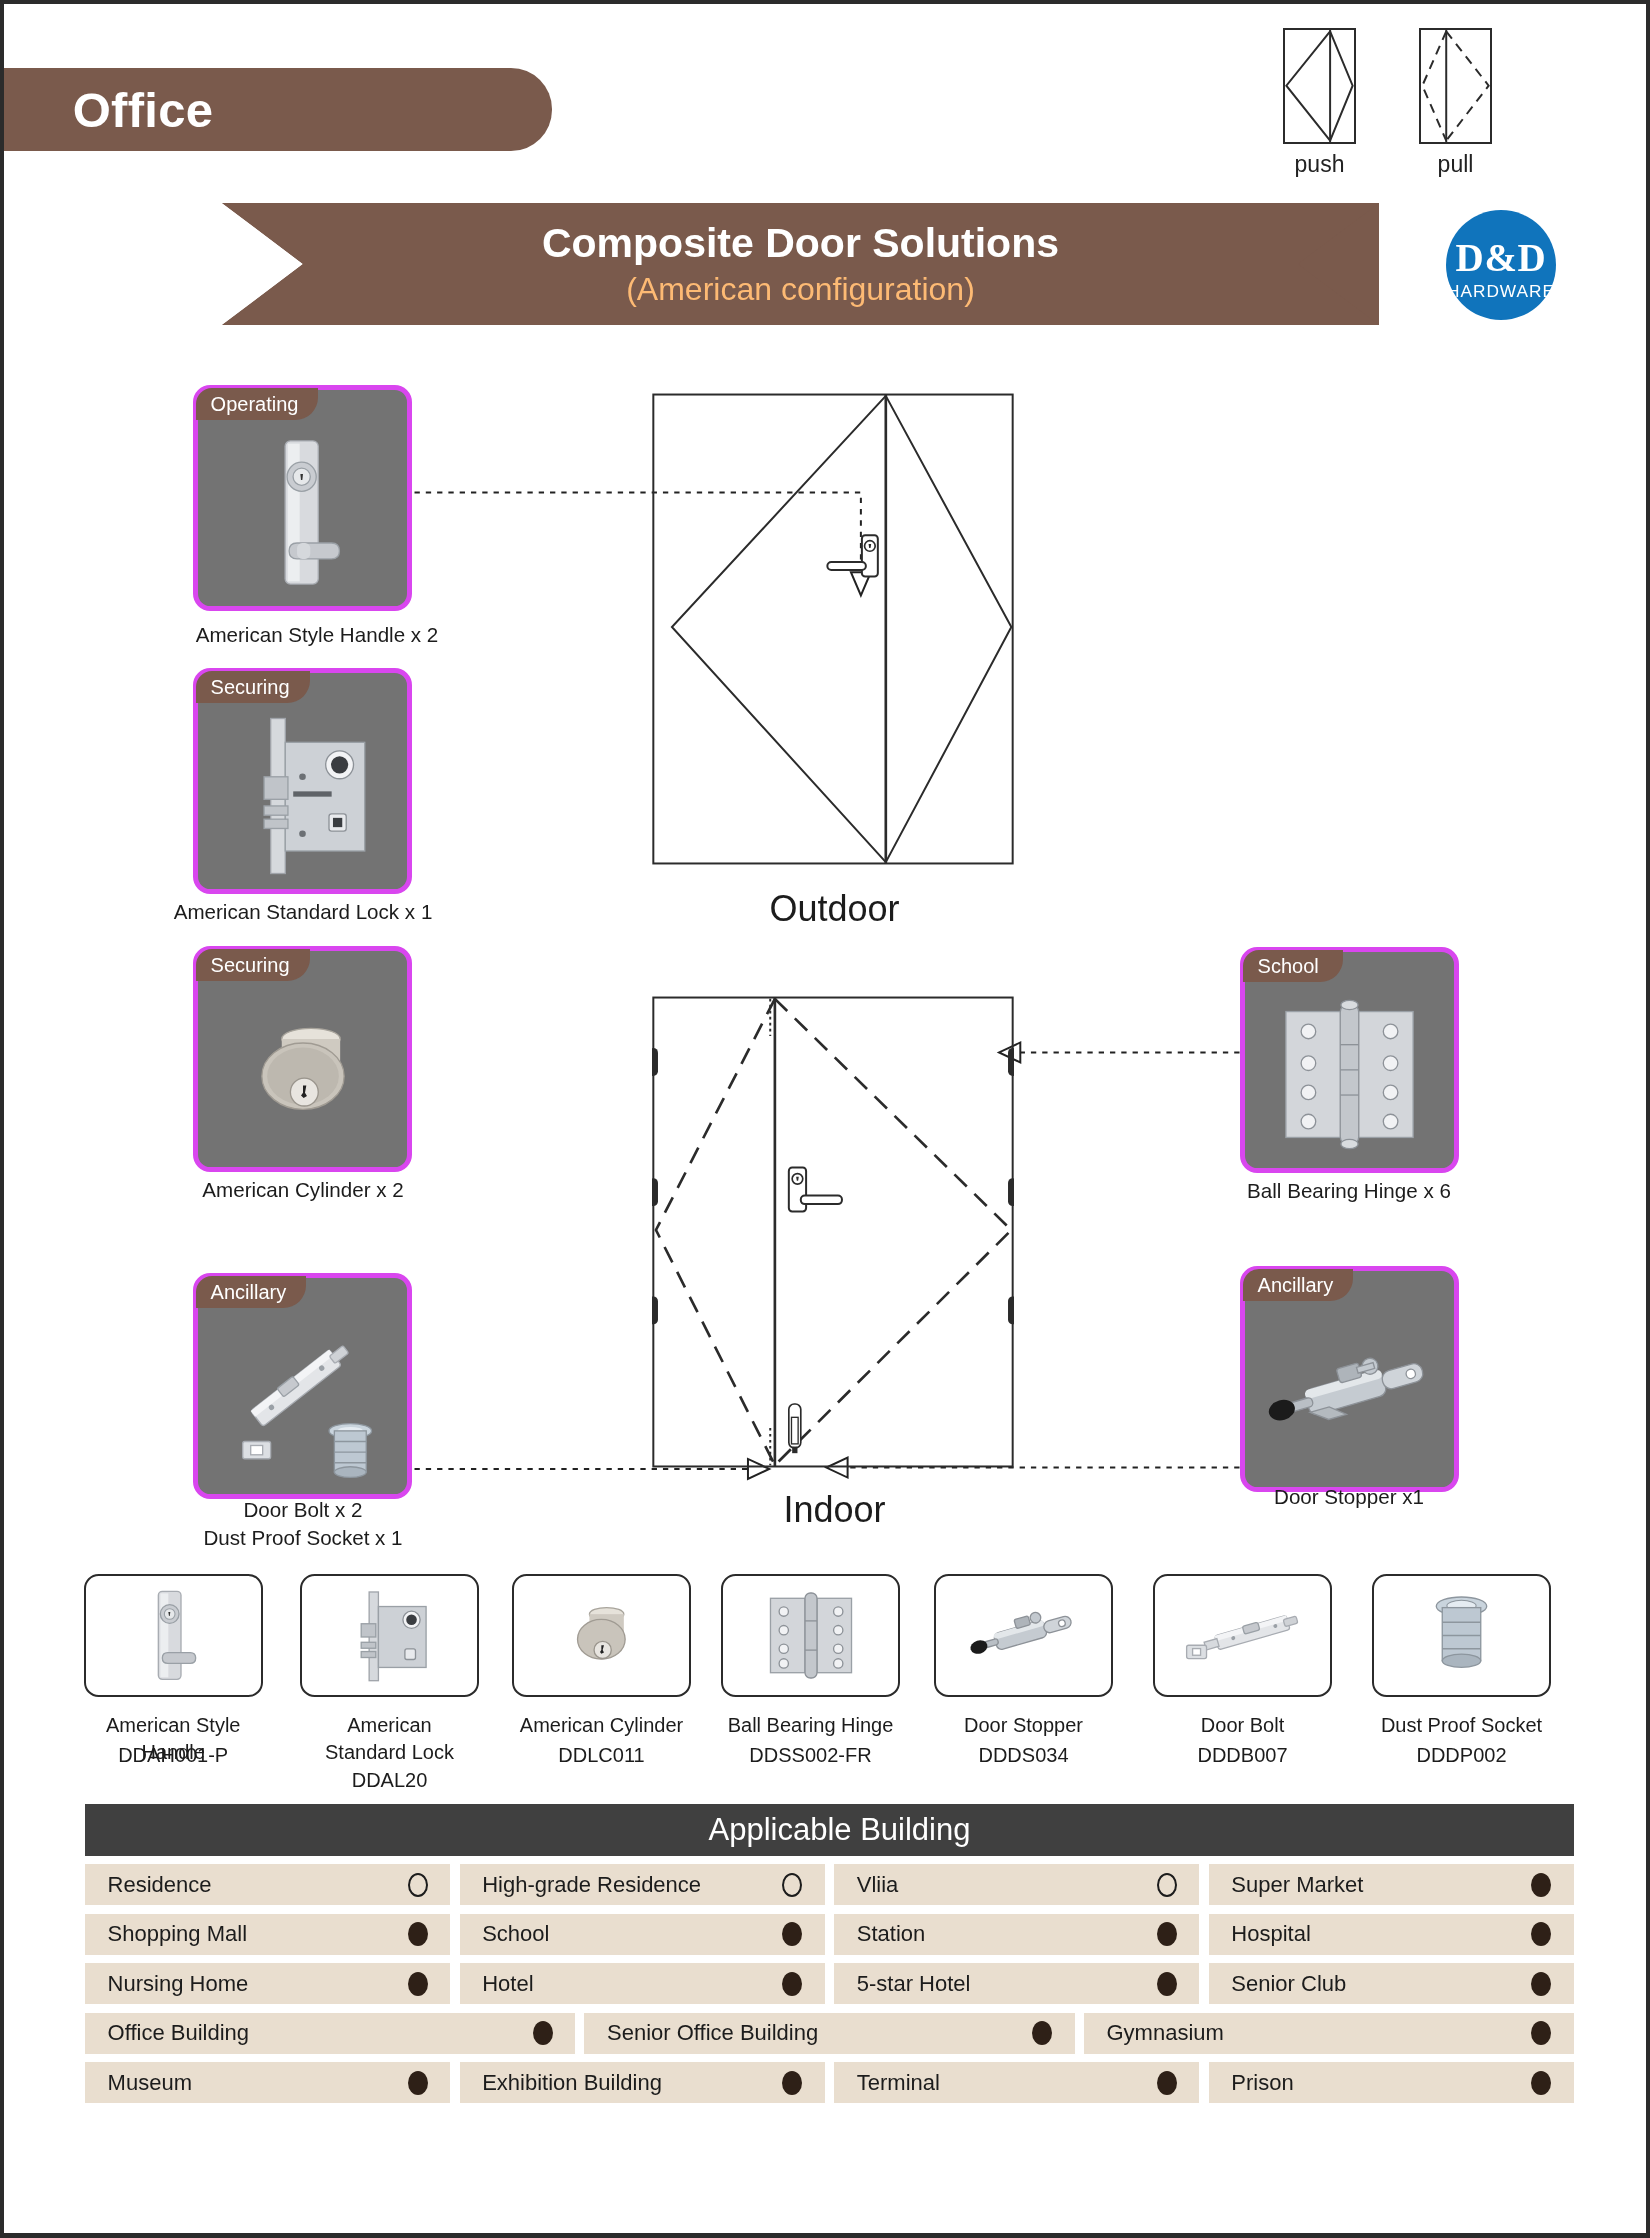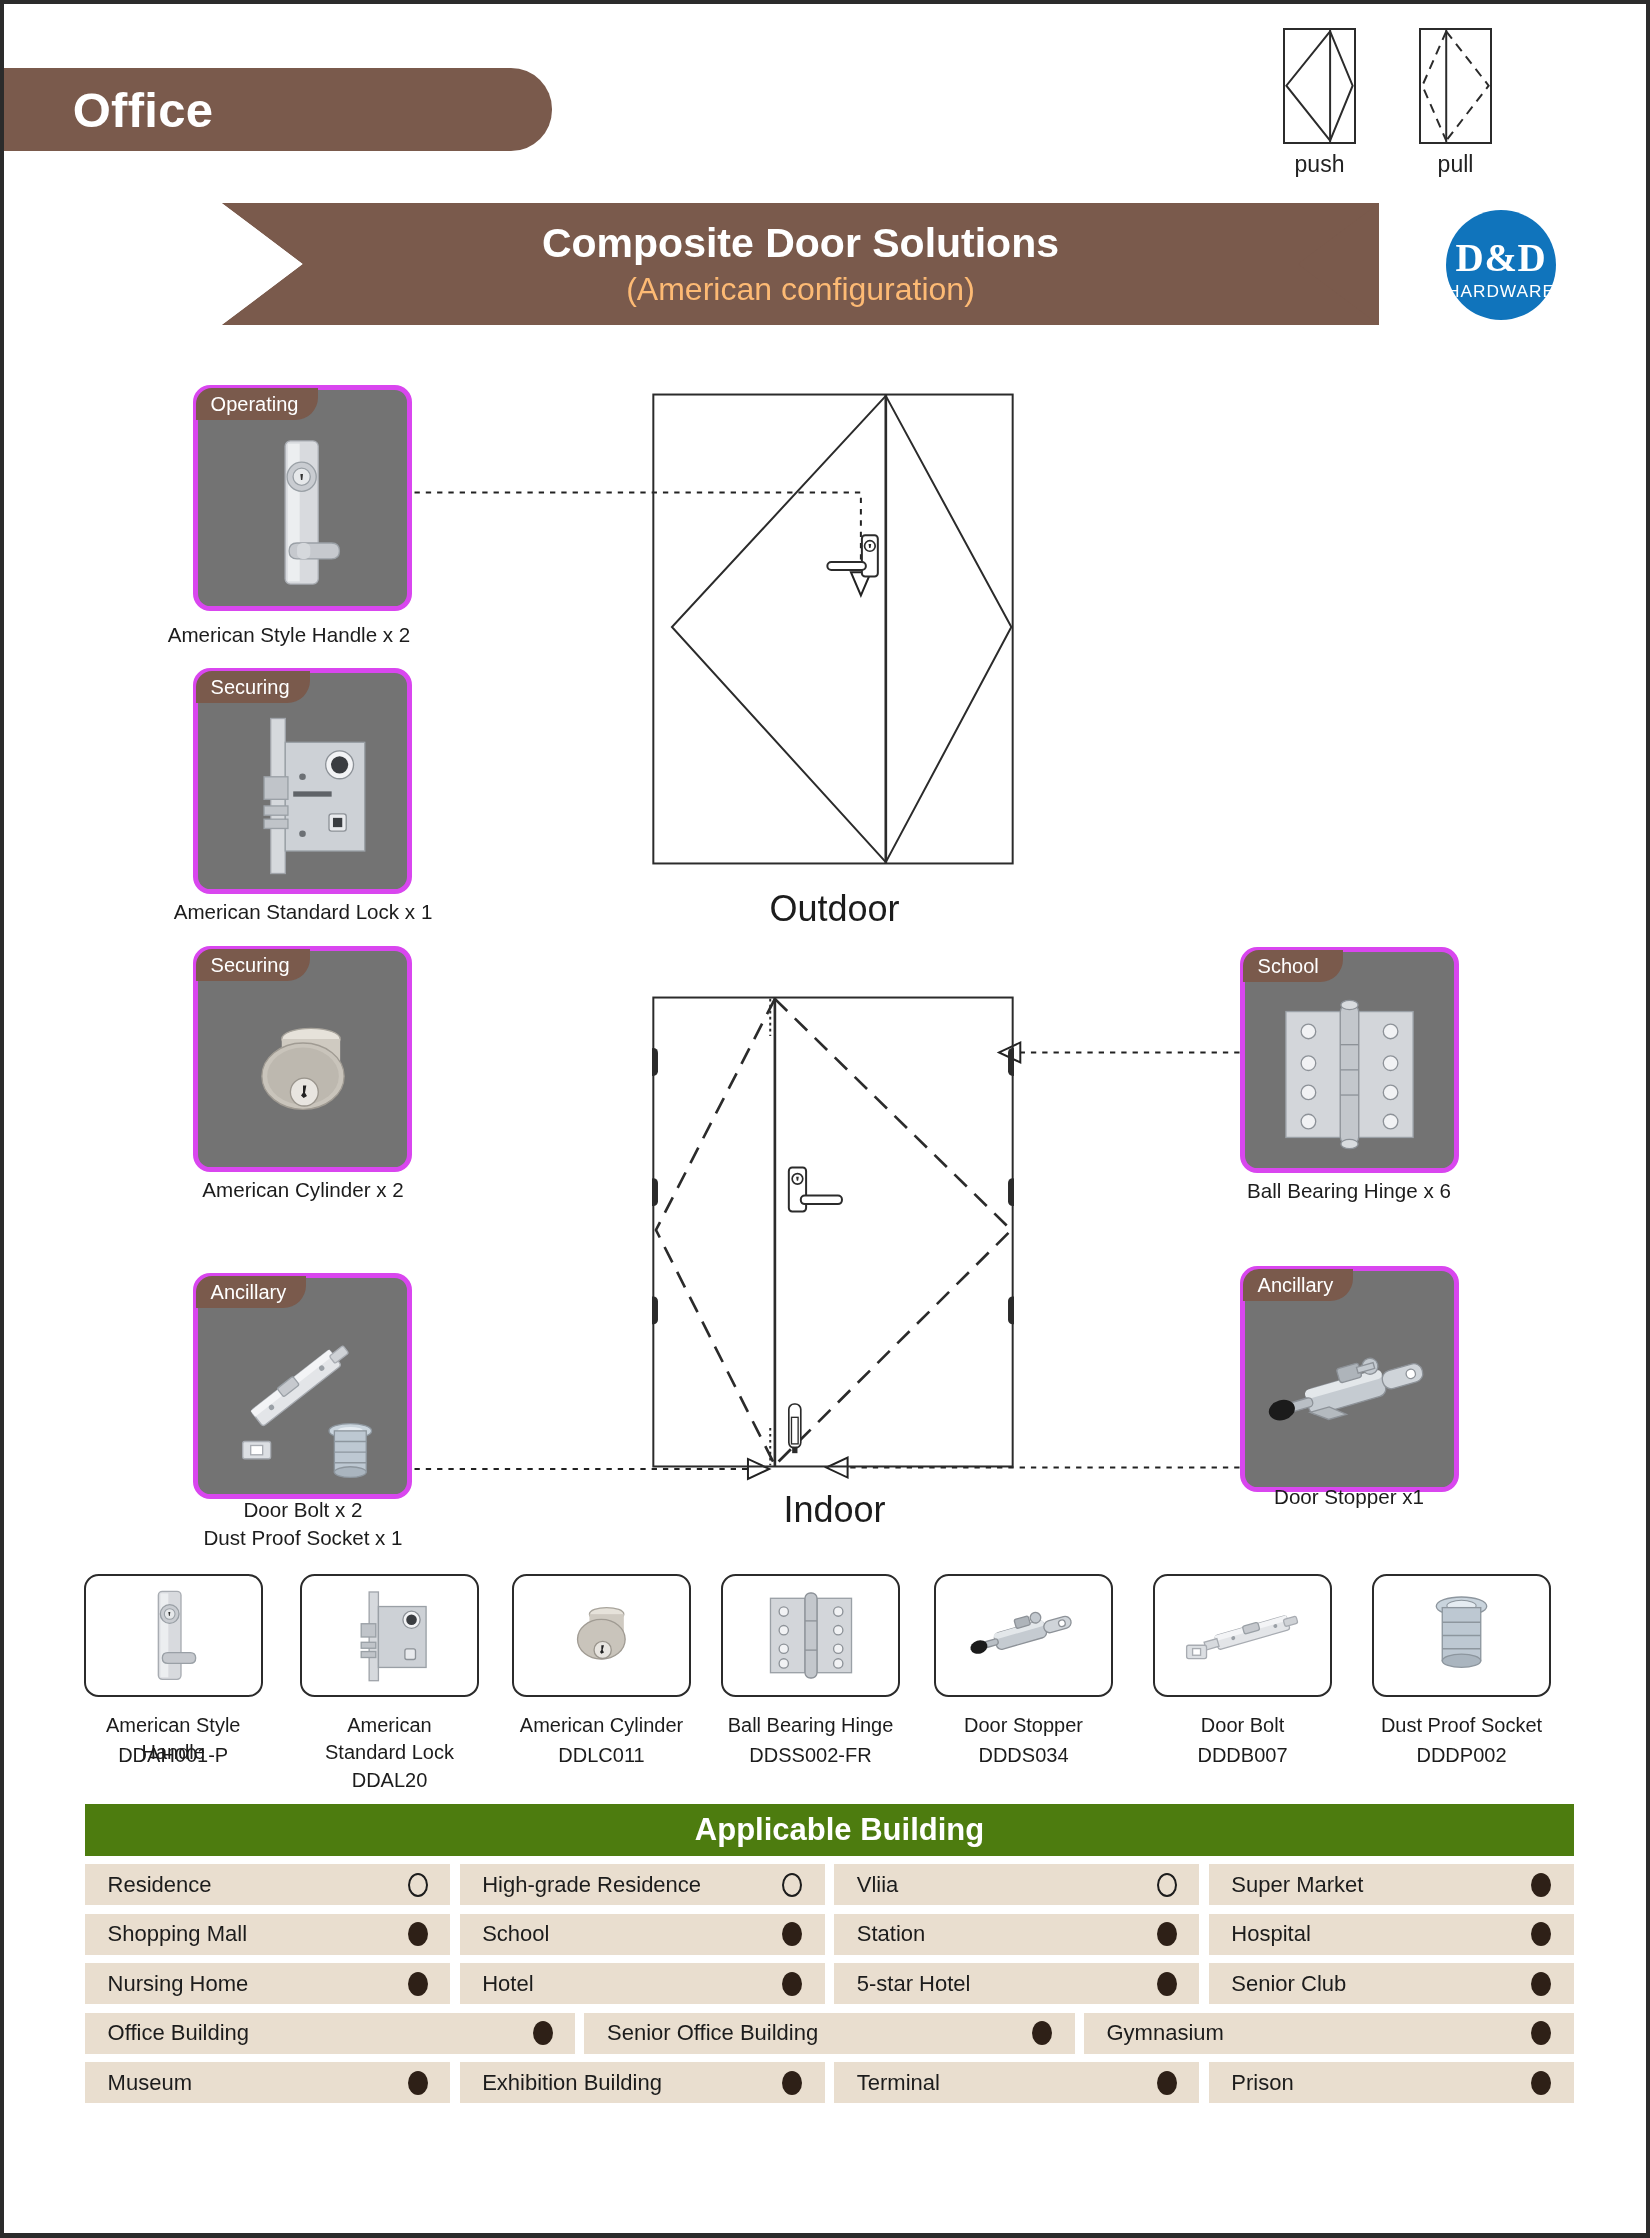--- a/index.html
+++ b/index.html
@@ -71,22 +71,22 @@
 
   
   #strip{position:absolute;left:73px;top:1570px;width:1508px;height:219px;}
   .scard{position:absolute;top:0;width:179px;height:123px;border:2px solid #2b2b2b;
     border-radius:14.6px;background:#fff;box-sizing:border-box;
     display:flex;align-items:center;justify-content:center;}
   .sname{position:absolute;width:199px;text-align:center;font-size:20px;color:#1c1c1c;line-height:1.35;}
 
   
   #apbox{position:absolute;left:81px;top:1800px;width:1489px;}
-  #aphead{height:52px;background:#4d7c0f;color:#fff;display:flex;align-items:center;
-    justify-content:center;font-size:31px;font-weight:bold;padding-left:20px;}
+  #aphead{height:52px;background:#404040;color:#fff;display:flex;align-items:center;
+    justify-content:center;font-size:31px;font-weight:normal;padding-left:20px;}
   #aptable{margin-top:8px;}
   .aprow{display:flex;gap:9.3px;margin-bottom:8.6px;}
   .apcell{flex:1;height:41px;background:#E9DECF;display:flex;align-items:center;
     padding:0 22.6px;box-sizing:border-box;}
   .apcell .nm{flex:1;font-size:22px;color:#1c1c1c;}
   .apcell .mk{width:20px;height:24px;border-radius:50%;box-sizing:border-box;}
   .mk.filled{background:#2E2017;}
   .mk.hollow{background:transparent;border:2px solid #1c1c1c;}
 
   svg{display:block;}
@@ -155,21 +155,21 @@
         <rect x="78" y="12" width="50" height="216" rx="8" fill="#d8dade" stroke="#a8acb2" stroke-width="2"></rect>
         <rect x="82" y="16" width="18" height="208" fill="#eceef0"></rect>
         <circle cx="103" cy="66" r="22" fill="#c9ccd1" stroke="#9aa0a6" stroke-width="2"></circle>
         <circle cx="103" cy="66" r="13" fill="#e6e8ea" stroke="#9aa0a6" stroke-width="2"></circle>
         <path d="M101 62 l4 0 l-1 9 l-2 0 z" fill="#333"></path>
         <path d="M96 166 q-12 0 -12 12 q0 12 12 12 l52 0 q12 0 12 -12 q0 -12 -12 -12 z" fill="#c6c9ce" stroke="#9aa0a6" stroke-width="2"></path>
         <rect x="96" y="166" width="20" height="24" rx="8" fill="#d5d8dc"></rect>
       </svg>
     </div>
   </div>
-  <div class="cap" style="left:152px;top:618px;">American Style Handle x 2</div>
+  <div class="cap" style="left:180px;top:618px;">American Style Handle x 2</div>
 
   <div class="card" style="left:189px;top:664px;">
     <div class="tab">Securing</div>
     <div class="pic">
       <svg width="159" height="166" viewBox="0 0 240 250">
         <rect x="72" y="8" width="22" height="234" fill="#d6d9dd" stroke="#a0a4aa" stroke-width="2"></rect>
         <rect x="94" y="44" width="120" height="164" fill="#cdd1d6" stroke="#9aa0a6" stroke-width="2"></rect>
         <rect x="62" y="96" width="36" height="34" fill="#c0c4c9" stroke="#9aa0a6" stroke-width="2"></rect>
         <rect x="62" y="140" width="36" height="14" fill="#c0c4c9" stroke="#9aa0a6" stroke-width="2"></rect>
         <rect x="62" y="160" width="36" height="14" fill="#c0c4c9" stroke="#9aa0a6" stroke-width="2"></rect>

